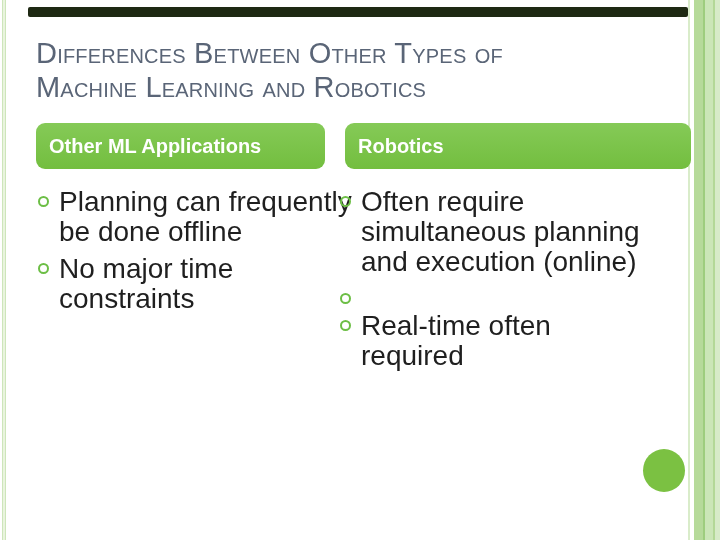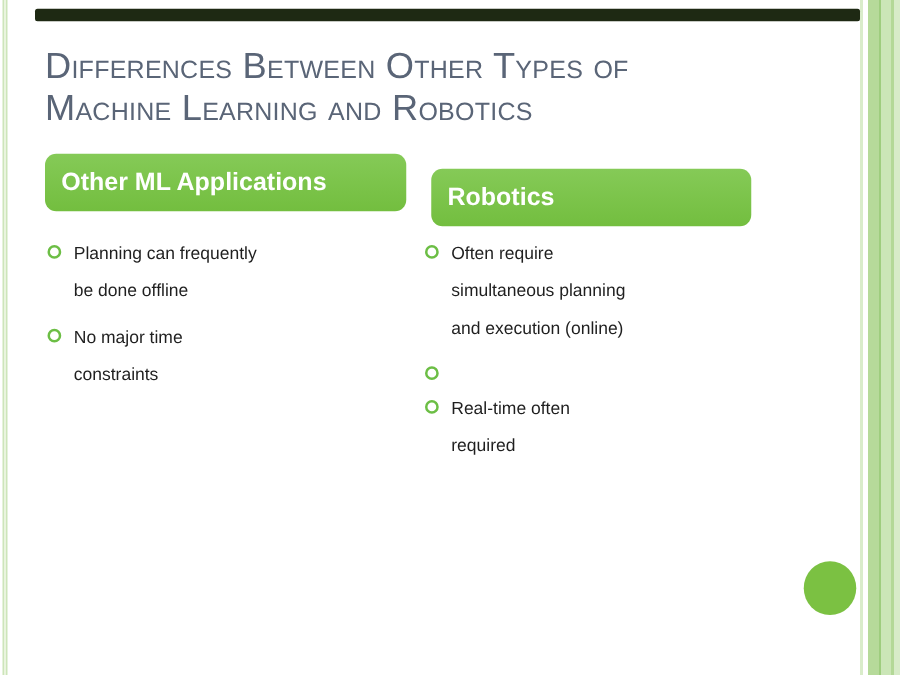--- a/index.html
+++ b/index.html
@@ -50,38 +50,38 @@
   .col-header {
     position: absolute; top: 123px; height: 46px;
     border-radius: 9px;
     background: linear-gradient(#85ca57, #73be3f);
     color: #ffffff;
     font-weight: bold; font-size: 20px;
     display: flex; align-items: center;
     padding-left: 13px; box-sizing: border-box;
   }
   .col-header.first  { left: 36px;  width: 289px; }
-  .col-header.second { left: 345px; width: 256px; margin-top: 12px; }
+  .col-header.second { left: 345px; width: 346px; }
 
   .list { position: absolute; top: 187px; }
   .list.first  { left: 38px;  width: 302px; }
   .list.second { left: 340px; width: 315px; }
 
   .item { display: flex; margin-bottom: 7px; }
   .marker {
     flex: 0 0 auto;
     width: 11px; height: 11px;
     border: 2.5px solid #6cbe45;
     border-radius: 50%;
     box-sizing: border-box;
     margin: 9px 10px 0 0;
     background: transparent;
   }
   .itext {
-    font-size: 14px; line-height: 30px;
+    font-size: 28px; line-height: 30px;
     color: #1f1f1f;
   }
   .itext .line { display: block; white-space: nowrap; }
 
   .accent-circle {
     position: absolute; left: 643px; top: 449px;
     width: 42px; height: 43px;
     border-radius: 50%;
     background: #7bc142;
   }

